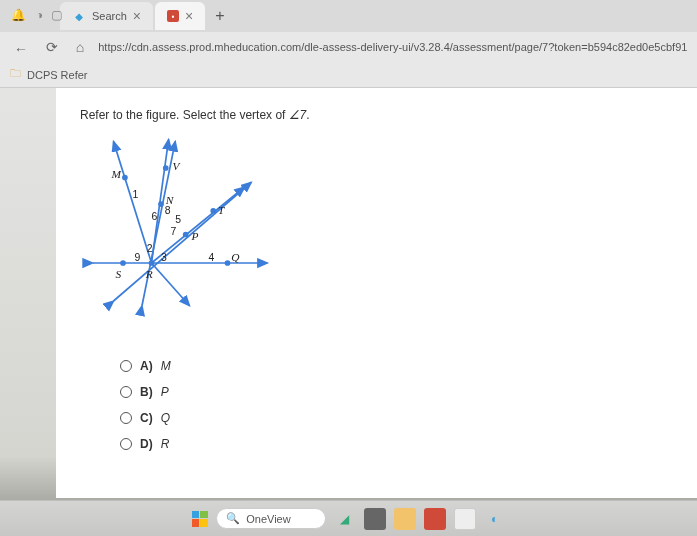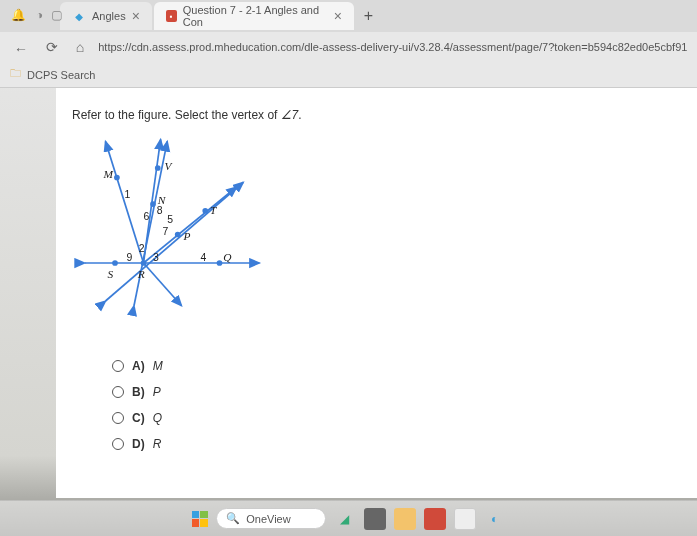--- a/index.html
+++ b/index.html
@@ -66,21 +66,21 @@
       border-bottom: 1px solid #ccc;
       font-size: 11px;
       color: #555;
     }
     .bm-folder { color: #d9a94a; }
     .content {
       background: #ffffff;
       margin: 0 0 0 56px;
       width: 641px;
       height: 410px;
-      padding: 20px 16px;
+      padding: 20px 24px;
     }
     .question-text { font-size: 12px; color: #333; margin-bottom: 8px; }
     .figure { width: 200px; height: 190px; }
     .point-label { font-size: 12px; font-style: italic; fill: #222; }
     .angle-label { font-size: 11px; fill: #222; }
     .choices {
       margin-top: 36px;
       margin-left: 40px;
       display: flex;
       flex-direction: column;
@@ -135,39 +135,38 @@
 
 <div class="browser-chrome">
   <div class="tab-bar">
     <div class="tab-icons">
       <span class="avatar-bell">🔔</span>
       <span style="color:#888">◑</span>
       <span style="color:#888">▢</span>
     </div>
     <div class="tab">
       <span class="tab-favicon" style="color:#3aa0d8">◆</span>
-      <span>Angles</span>
+      <span>Search</span>
       <span class="tab-close">×</span>
     </div>
     <div class="tab active">
       <span class="tab-favicon" style="background:#d04a3a;color:#fff;border-radius:2px;width:12px;height:12px;font-size:8px">▪</span>
-      <span>Question 7 - 2-1 Angles and Con</span>
       <span class="tab-close">×</span>
     </div>
     <span class="tab-plus">+</span>
   </div>
   <div class="url-bar">
     <span class="nav-btn">←</span>
     <span class="nav-btn">⟳</span>
     <span class="nav-btn">⌂</span>
     <span class="url-text">https://cdn.assess.prod.mheducation.com/dle-assess-delivery-ui/v3.28.4/assessment/page/7?token=b594c82ed0e5cbf91861</span>
   </div>
   <div class="bookmarks">
     <span class="bm-folder">🗀</span>
-    <span>DCPS Search</span>
+    <span>DCPS Refer</span>
   </div>
 </div>
 
 <div class="content">
   <div class="question-text">
     <span>Refer to the figure. Select the vertex of </span><span style="font-style:italic">∠7</span><span>.</span>
   </div>
 
   <svg class="figure" viewBox="0 0 200 200">
     <defs>

